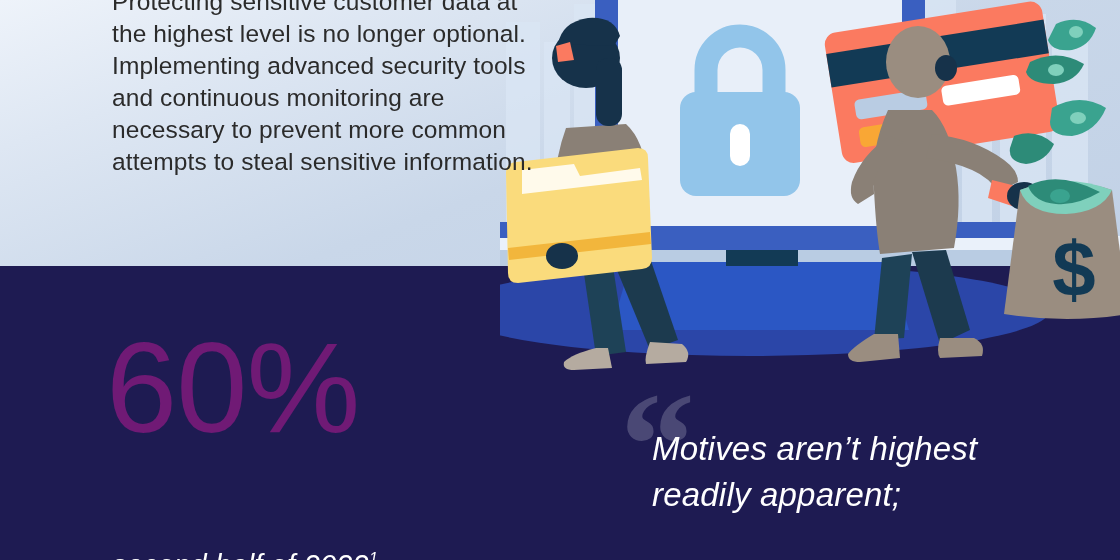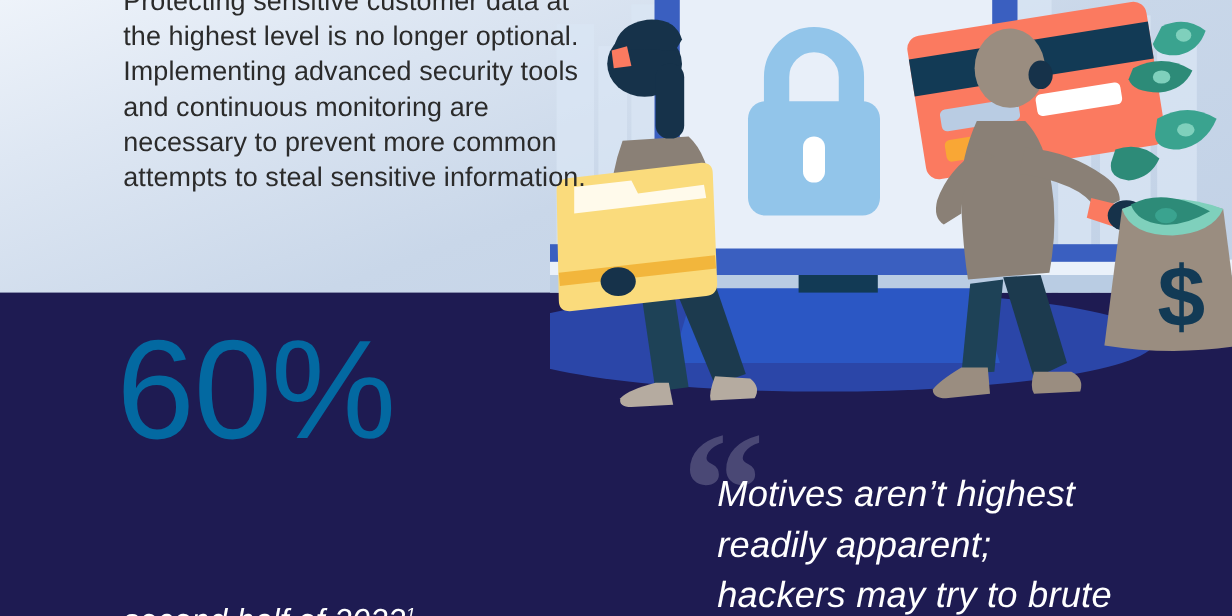--- a/index.html
+++ b/index.html
@@ -30,22 +30,22 @@
 
   
   .para{
     position:absolute;left:112px;top:-14px;width:430px;
     color:#2b2b2b;font-size:24.5px;line-height:32px;font-weight:400;
     letter-spacing:.1px;
   }
 
   
   .stat{
-    position:absolute;left:106px;top:296px;
-    color:#0369a1;font-size:128px;line-height:118px;
+    position:absolute;left:106px;top:329px;
+    color:#701a75;font-size:128px;line-height:118px;
     font-weight:300;letter-spacing:-1px;
     -webkit-text-stroke:0;
   }
   .stat-caption{
     position:absolute;left:112px;top:460px;width:400px;
     color:#ffffff;font-size:29px;line-height:42px;
     font-style:italic;font-weight:300;letter-spacing:.2px;
   }
   .sup{font-size:.55em;vertical-align:super;line-height:0;}
 
@@ -195,17 +195,16 @@
     <br>
     <br>
     <span>second half of 2022</span><span class="sup">1</span>
   </div>
 
   <div class="quote-wrap">
     <div class="quote-mark">“</div>
     <div class="quote-text">
       <span>Motives aren’t highest</span><br>
       <span>readily apparent;</span><br>
-      <span>hackers may try to brute</span>
     </div>
   </div>
 
 </div>
 
 </body></html>

